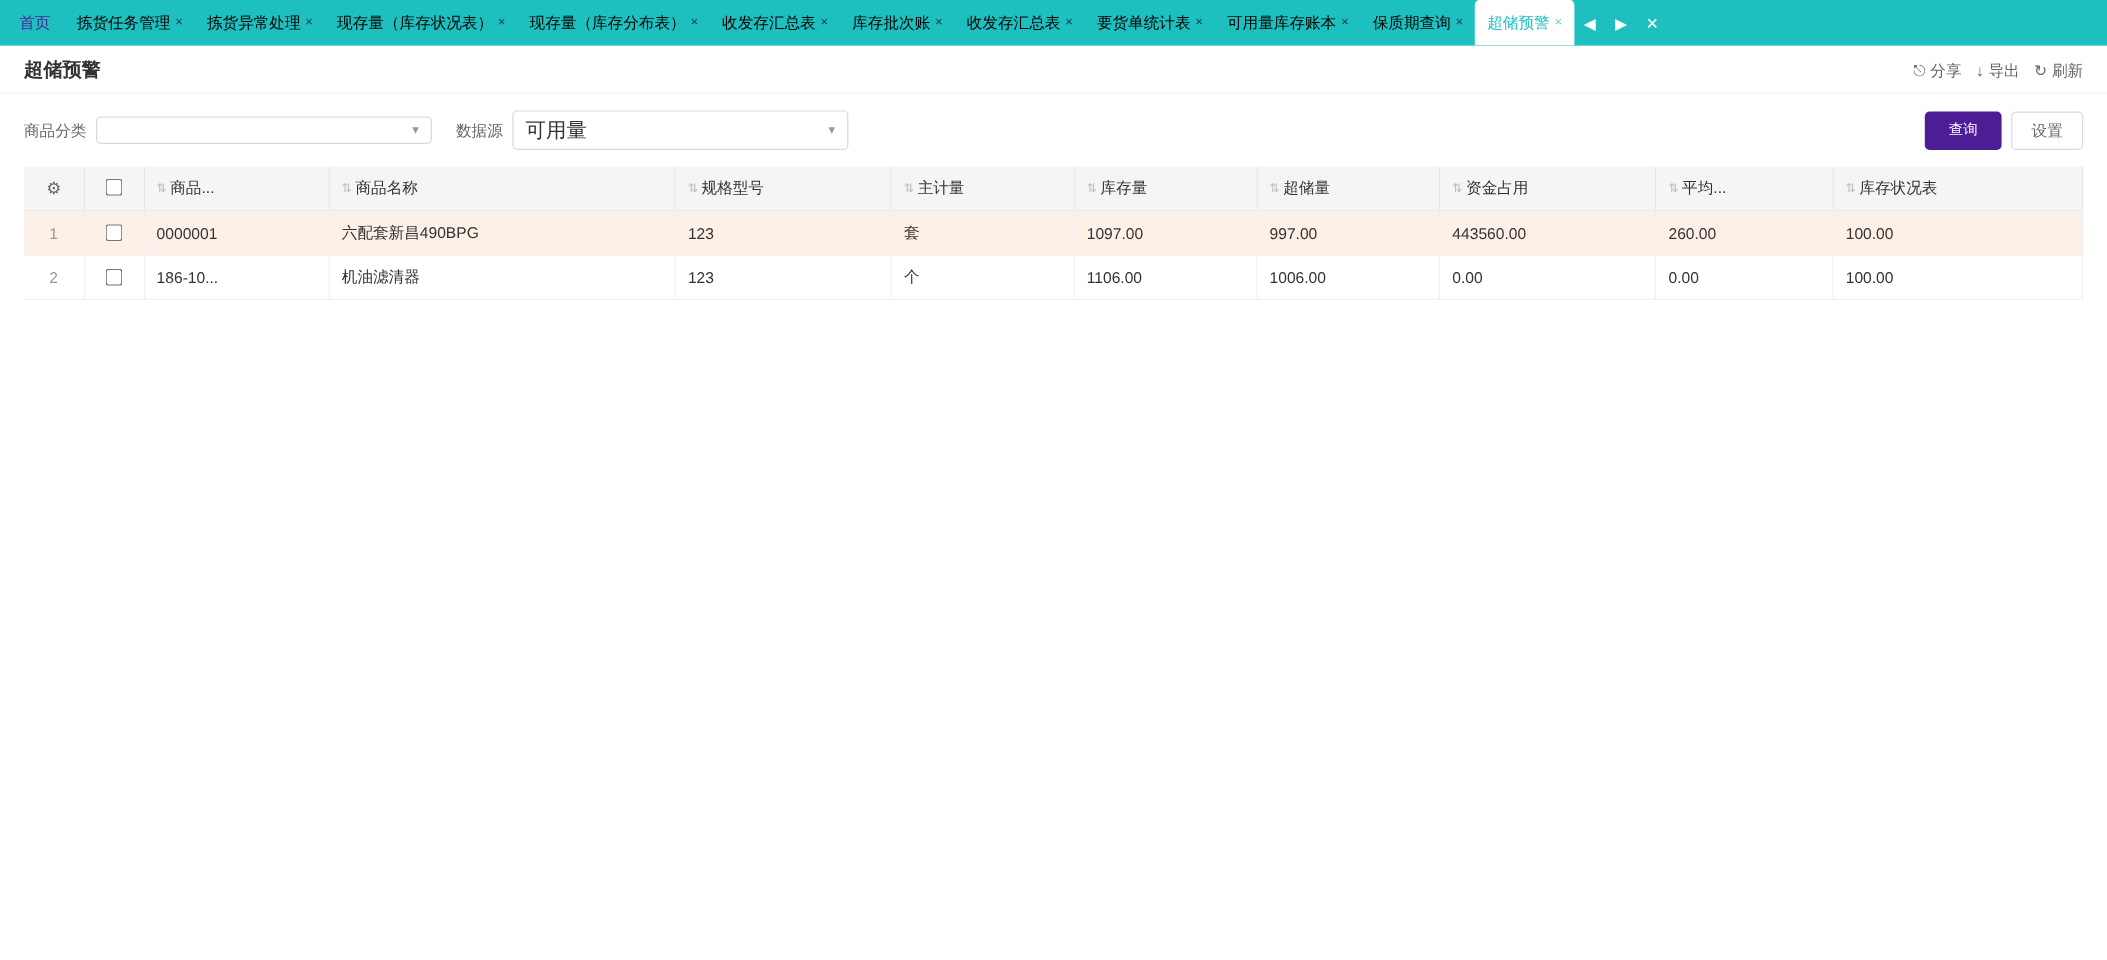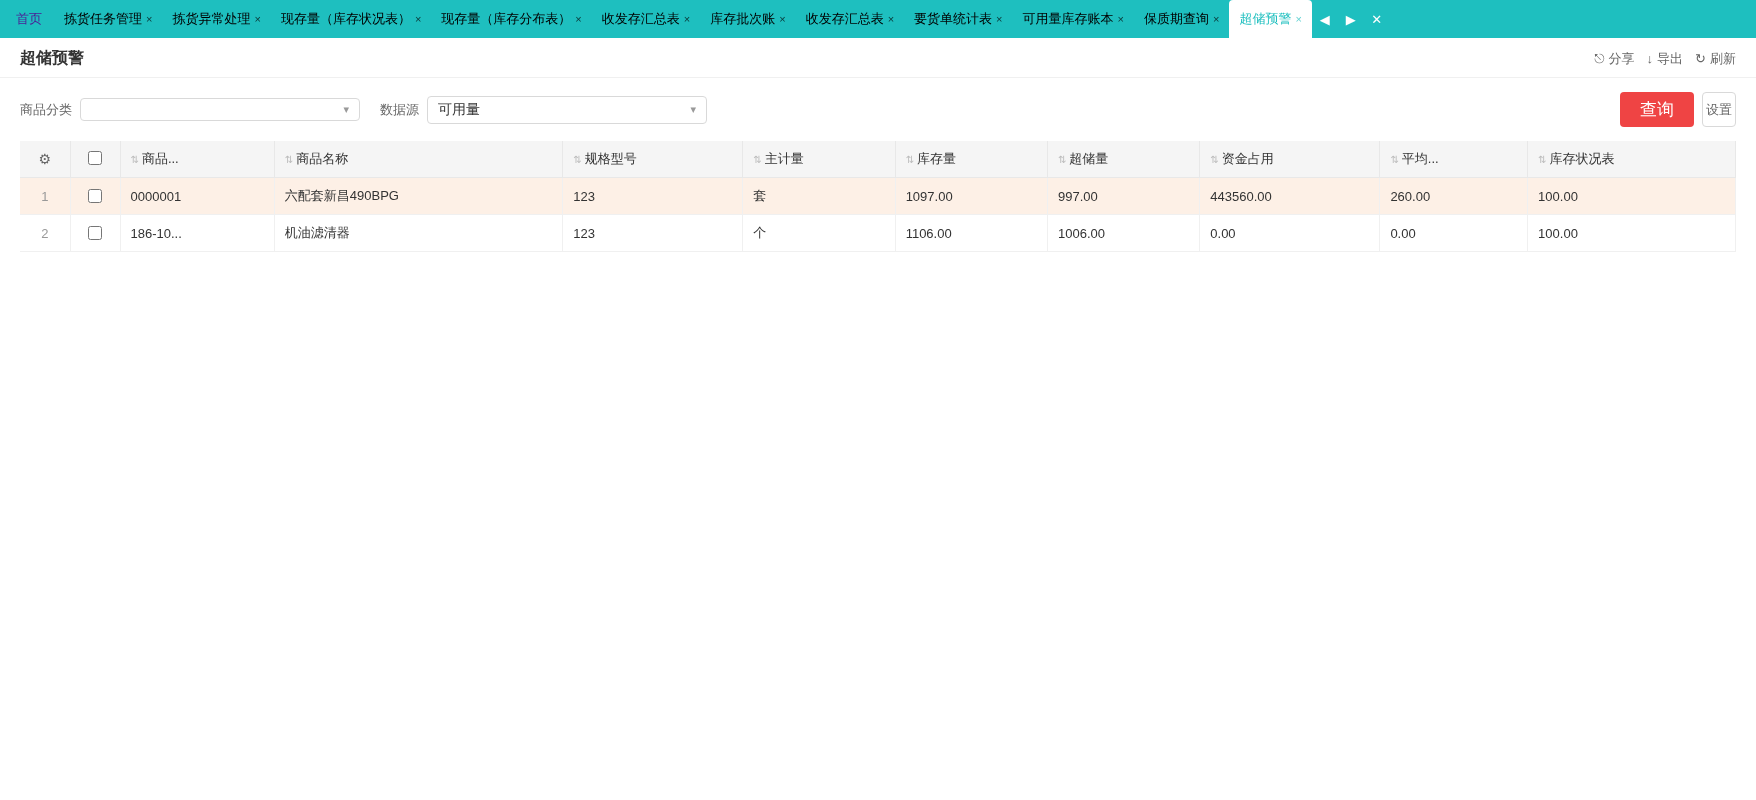--- a/index.html
+++ b/index.html
@@ -102,43 +102,43 @@
       display: flex;
       align-items: center;
       border: 1px solid #d9d9d9;
       border-radius: 4px;
       padding: 4px 10px;
       min-width: 200px;
       cursor: pointer;
       background: #fff;
       justify-content: space-between;
     }
-    .filter-select-text { color: #999; font-size: 14px; }
+    .filter-select-text { color: #999; font-size: 17px; }
     .filter-select-arrow { color: #999; font-size: 11px; margin-left: 8px; }
 
     .filter-right {
       margin-left: auto;
       display: flex;
       gap: 8px;
     }
     .btn-query {
-      background: #ef4444;
+      background: #4c1d95;
       color: #fff;
       border: none;
       border-radius: 4px;
       padding: 6px 20px;
-      font-size: 17px;
+      font-size: 12px;
       cursor: pointer;
     }
     .btn-settings {
       background: #fff;
       color: #666;
       border: 1px solid #d9d9d9;
       border-radius: 4px;
-      padding: 6px 3px;
+      padding: 6px 16px;
       font-size: 13px;
       cursor: pointer;
     }
 
     
     .table-container {
       padding: 0 20px;
     }
     table {
       width: 100%;

